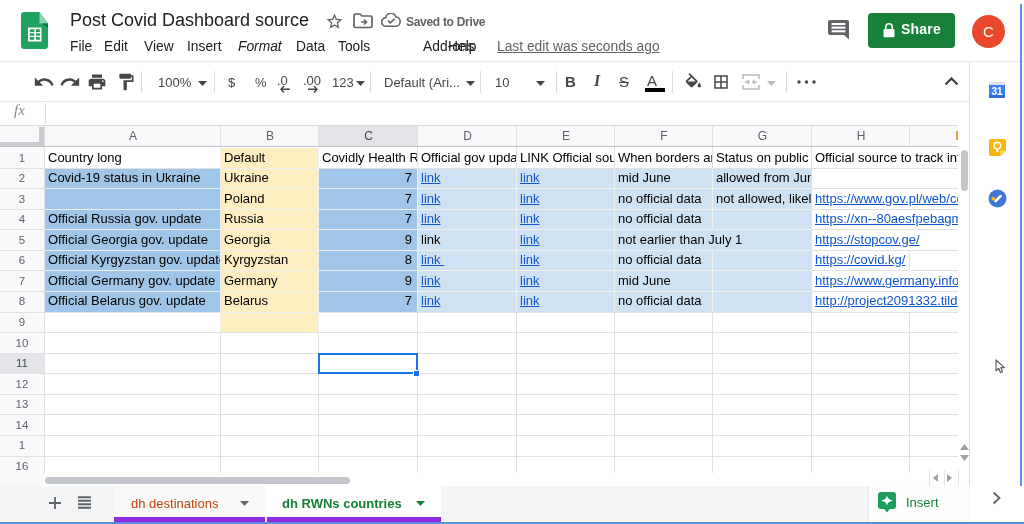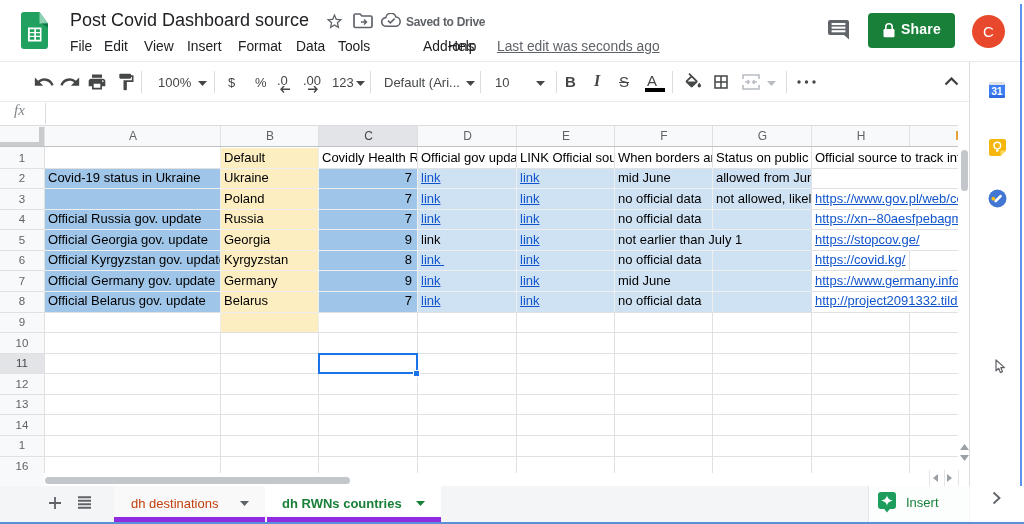--- a/index.html
+++ b/index.html
@@ -47,21 +47,21 @@
 <svg width="21" height="15" viewBox="0 0 21 15" fill="none" stroke="#5f6368" stroke-width="1.6">
  <path d="M5.2 13.2 a4.3 4.3 0 0 1 -.4 -8.6 5.2 5.2 0 0 1 10.1 -.6 4.6 4.6 0 0 1 -.7 9.2 Z"></path>
  <path d="M7 7.6 9.3 9.9 13.6 5.6" stroke-width="1.5"></path>
 </svg>
   </div>
 <div class="abs" style="left:406px;top:15px;font-size:12px;font-weight:bold;letter-spacing:-0.3px;color:#5f6368;">Saved to Drive</div>
 <span class="mitem" style="left:70px;">File</span>
 <span class="mitem" style="left:104px;">Edit</span>
 <span class="mitem" style="left:144px;">View</span>
 <span class="mitem" style="left:187px;">Insert</span>
-<span class="mitem" style="left:238px;">Format</span>
+<span class="mitem" style="left:238px;font-style:italic;">Format</span>
 <span class="mitem" style="left:296px;">Data</span>
 <span class="mitem" style="left:338px;">Tools</span>
 <span class="mitem" style="left:385px;margin-left:38px;">Add-ons</span>
 <span class="mitem" style="left:448px;">Help</span>
 <span class="mitem" style="left:497px;color:#5f6368;text-decoration:underline;">Last edit was seconds ago</span>
 
 <div class="abs" style="left:828px;top:20px;">
 <svg width="21" height="20" viewBox="0 0 21 20">
  <path d="M2 0 h17 a2 2 0 0 1 2 2 v17.5 l-5 -4.5 H2 a2 2 0 0 1 -2 -2 V2 a2 2 0 0 1 2 -2 Z" fill="#606469"></path>
  <rect x="3.6" y="3" width="13.8" height="2.1" fill="#fff"></rect>
@@ -265,20 +265,21 @@
 <div style="position:absolute;left:417px;top:42.57px;width:1px;height:143.99px;background:rgba(255,255,255,0.45);z-index:2;"></div>
 <div style="position:absolute;left:516px;top:42.57px;width:1px;height:143.99px;background:rgba(255,255,255,0.45);z-index:2;"></div>
 <div style="position:absolute;left:614px;top:42.57px;width:1px;height:143.99px;background:rgba(255,255,255,0.45);z-index:2;"></div>
 <div style="position:absolute;left:712px;top:42.57px;width:1px;height:61.71px;background:rgba(255,255,255,0.45);z-index:2;"></div>
 <div style="position:absolute;left:712px;top:124.85px;width:1px;height:61.71px;background:rgba(255,255,255,0.45);z-index:2;"></div>
 
   <div style="position:absolute;left:0;top:21.4px;width:958px;height:1px;background:#c0c3c6;z-index:2;"></div>
 
   <div style="position:absolute;left:39px;top:2px;width:5px;height:19px;background:#c9cbce;"></div>
   <div style="position:absolute;left:0;top:17px;width:44px;height:5px;background:#c9cbce;"></div>
+  <div class="ct" style="left:48px;top:22.5px;height:20.57px;line-height:20.57px;width:172px;overflow:hidden;">Country long</div>
 <div class="ct" style="left:224px;top:22.5px;height:20.57px;line-height:20.57px;width:94px;overflow:hidden;">Default</div>
 <div class="ct" style="left:322px;top:22.5px;height:20.57px;line-height:20.57px;width:95px;overflow:hidden;">Covidly Health Rating</div>
 <div class="ct" style="left:421px;top:22.5px;height:20.57px;line-height:20.57px;width:95px;overflow:hidden;">Official gov updates</div>
 <div class="ct" style="left:520px;top:22.5px;height:20.57px;line-height:20.57px;width:94px;overflow:hidden;">LINK Official sources</div>
 <div class="ct" style="left:618px;top:22.5px;height:20.57px;line-height:20.57px;width:94px;overflow:hidden;">When borders are opened</div>
 <div class="ct" style="left:716px;top:22.5px;height:20.57px;line-height:20.57px;width:95px;overflow:hidden;">Status on public transport</div>
 <div class="ct" style="left:815px;top:22.5px;height:20.57px;line-height:20.57px;z-index:3;">Official source to track information</div>
 <div class="ct" style="left:48px;top:43.07px;height:20.57px;line-height:20.57px;width:172px;overflow:hidden;">Covid-19 status in Ukraine</div>
 <div class="ct" style="left:224px;top:43.07px;height:20.57px;line-height:20.57px;width:94px;overflow:hidden;">Ukraine</div>
 <div class="ct" style="left:322px;top:43.07px;height:20.57px;line-height:20.57px;width:90px;text-align:right;overflow:hidden;">7</div>

